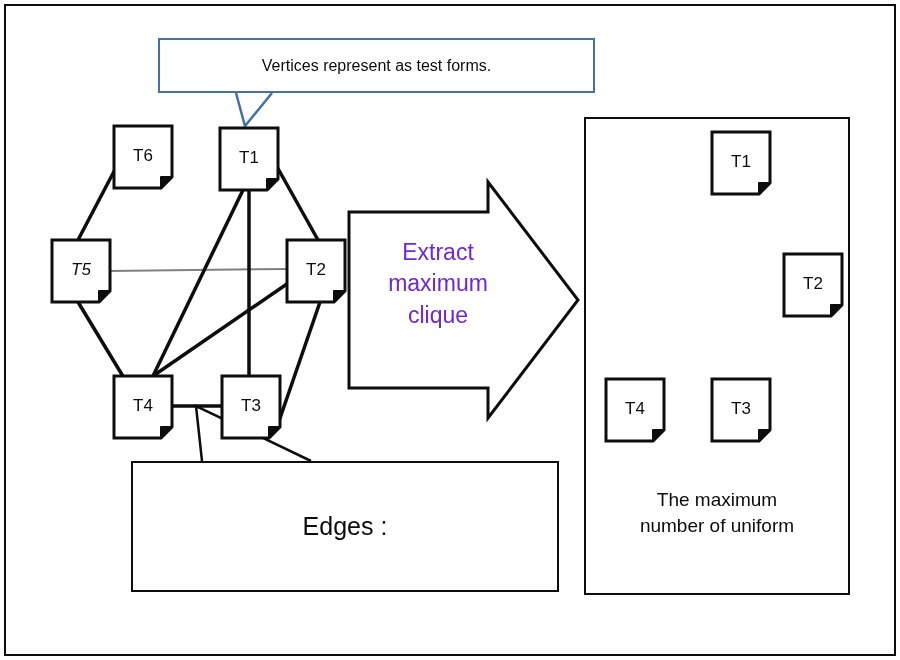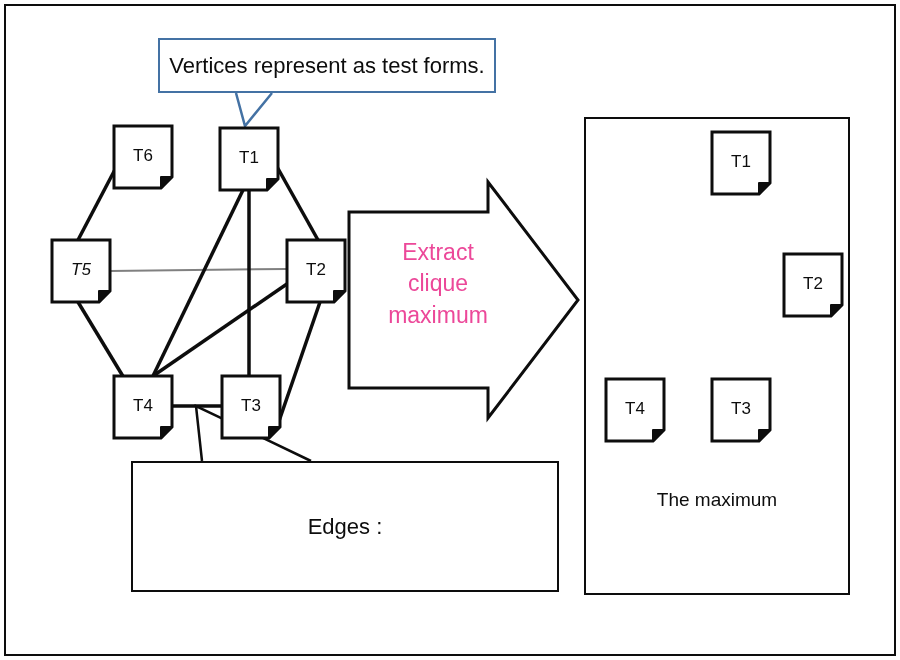--- a/index.html
+++ b/index.html
@@ -70,33 +70,33 @@
     background: #ffffff;
     display: flex;
     flex-direction: column;
     align-items: center;
     justify-content: center;
     color: #0d0d0d;
   }
   #callout-vertices {
     left: 158px;
     top: 38px;
-    width: 338px;
+    width: 437px;
     height: 55px;
     border: 2px solid #4472a4;
-    font-size: 22px;
+    font-size: 16px;
     z-index: 4;
   }
   #callout-edges {
     left: 131px;
     top: 461px;
     width: 428px;
     height: 131px;
     border: 2.5px solid #0d0d0d;
-    font-size: 22px;
+    font-size: 25px;
     line-height: 1.32;
     z-index: 4;
   }
   #callout-edges .line {
     white-space: nowrap;
   }
   
   #result-panel {
     position: absolute;
     left: 584px;
@@ -119,21 +119,21 @@
   }
   
   #arrow-text {
     position: absolute;
     left: 356px;
     top: 237px;
     width: 164px;
     text-align: center;
     font-size: 23px;
     line-height: 1.36;
-    color: #ec4899;
+    color: #6d28d9;
     z-index: 3;
   }
 </style>
 </head>
 <body>
 
 <div id="canvas">
 
   <div id="frame"></div>
 
@@ -244,26 +244,27 @@
   <div class="node" id="node-right-T3" style="left:710px; top:377px;">
     <svg class="doc" viewBox="0 0 62 66" xmlns="http://www.w3.org/2000/svg">
       <path d="M2,2 L60,2 L60,53 L49,64 L2,64 Z" fill="#ffffff" stroke="#0d0d0d" stroke-width="3"></path>
       <path d="M60,53 L49,53 L49,64 Z" fill="#0d0d0d" stroke="#0d0d0d" stroke-width="2" stroke-linejoin="round"></path>
     </svg>
     <span class="label">T3</span>
   </div>
 
   <div id="result-caption">
     <div>The maximum</div>
+    <div>number of uniform</div>
   </div>
 
   <div id="arrow-text">
     <div>Extract</div>
+    <div>maximum</div>
     <div>clique</div>
-    <div>maximum</div>
   </div>
 
   <div class="callout" id="callout-vertices">
     <div>Vertices represent as test forms.</div>
   </div>
 
   <div class="callout" id="callout-edges">
     <div class="line">Edges :</div>
   </div>
 

